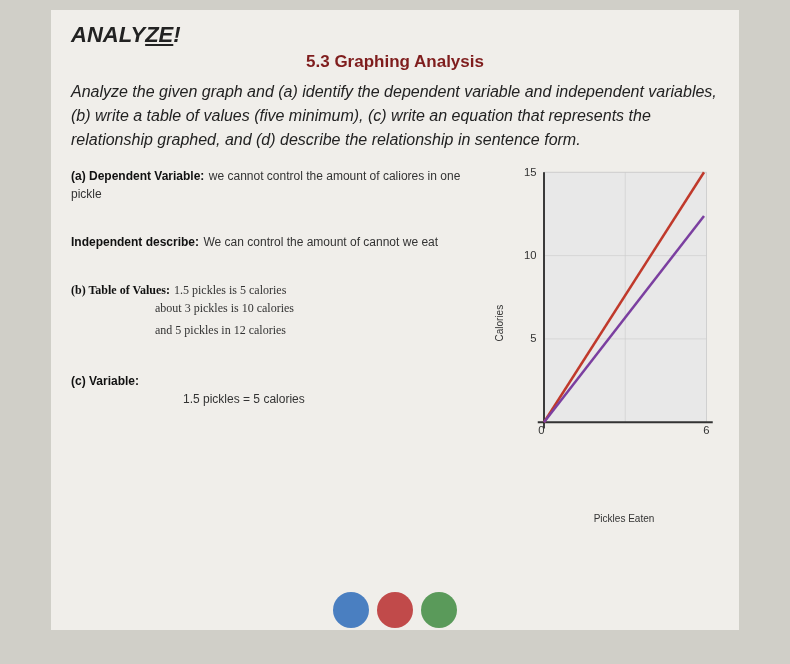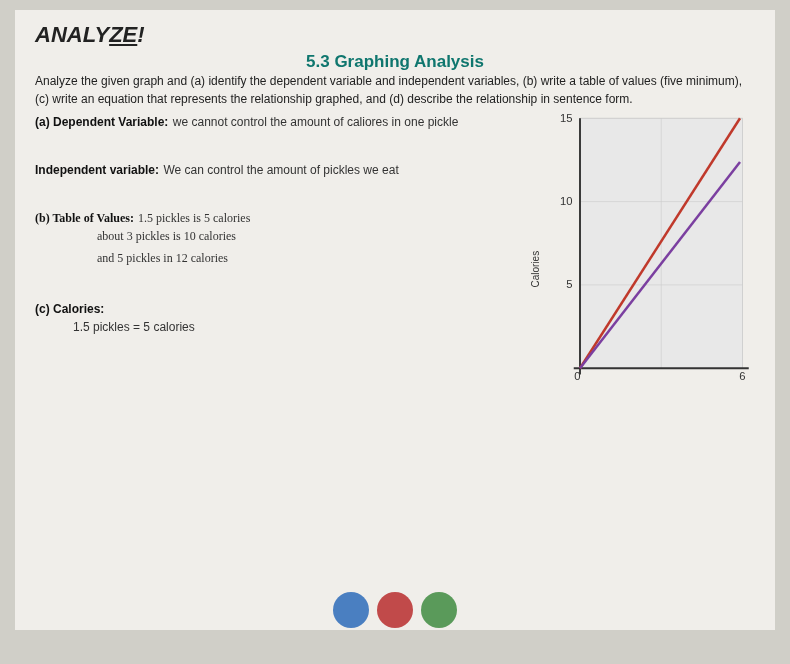--- a/index.html
+++ b/index.html
@@ -4,47 +4,49 @@
   <style>
     * { box-sizing: border-box; margin: 0; padding: 0; }
     body {
       width: 790px;
       height: 664px;
       background: #d0cfc8;
       font-family: Arial, sans-serif;
       overflow: hidden;
     }
     .page {
-      width: 760px;
+      width: 688px;
       min-height: 620px;
       background: #f0eeea;
       margin: 10px auto;
       padding: 12px 20px 20px 20px;
       position: relative;
     }
     .logo {
       font-size: 22px;
       font-weight: bold;
       font-style: italic;
       color: #222;
       margin-bottom: 4px;
     }
     .logo span {
       text-decoration: underline;
     }
     .page-title {
       text-align: center;
       font-size: 17px;
       font-weight: bold;
-      color: #0f766e;
+      margin-bottom: 8px;
+      color: #7f1d1d;
     }
     .instructions {
-      font-size: 12px;
+      font-size: 16px;
+      font-style: italic;
       color: #222;
-      margin-bottom: 4px;
+      margin-bottom: 14px;
       line-height: 1.5;
     }
     .content-area {
       display: flex;
     }
     .left-col {
       flex: 1;
       padding-right: 10px;
     }
     .right-col {
@@ -60,27 +62,27 @@
       font-size: 12px;
       font-weight: bold;
       color: #111;
     }
     .section-value {
       font-size: 12px;
       color: #333;
       display: inline;
     }
     .indent {
-      margin-left: 62px;
+      margin-left: 84px;
       font-size: 12px;
       color: #333;
       line-height: 1.8;
     }
     .equation-indent {
-      margin-left: 38px;
+      margin-left: 112px;
       font-size: 12px;
       color: #333;
       line-height: 1.8;
     }
     
     .graph-container {
       position: relative;
       width: 210px;
       height: 340px;
     }
@@ -129,35 +131,35 @@
 
   <div class="content-area">
     <div class="left-col">
 
       <div class="section">
         <span class="section-label">(a) Dependent Variable:</span>
         <span class="section-value"> <span>we cannot control the amount of caliores in one pickle</span></span>
       </div>
 
       <div class="section" style="margin-top: 30px;">
-        <span class="section-label">Independent variable:</span>
-        <span class="section-value"> <span>We can control the amount of pickles we eat</span></span>
+        <span class="section-label">Independent describe:</span>
+        <span class="section-value"> <span>We can control the amount of cannot we eat</span></span>
       </div>
 
       <div class="section" style="margin-top: 30px; font-family: Liberation Serif, serif;">
         <span class="section-label">(b) Table of Values:</span>
         <span class="section-value"> <span>1.5 pickles is 5 calories</span></span>
         <div class="indent">
           <div>about 3 pickles is 10 calories</div>
           <div>and 5 pickles in 12 calories</div>
         </div>
       </div>
 
       <div class="section" style="margin-top: 30px;">
-        <span class="section-label">(c) Calories:</span>
+        <span class="section-label">(c) Variable:</span>
         <div class="equation-indent">
           <div>1.5 pickles = 5 calories</div>
         </div>
       </div>
     </div>
 
     <div class="right-col">
       <div class="graph-container">
         <div class="graph-label-y">Calories</div>
 
@@ -184,20 +186,21 @@
           <text x="18" y="214" font-size="9" text-anchor="middle" fill="#333">0</text>
 
           <text x="150" y="214" font-size="9" text-anchor="middle" fill="#333">6</text>
 
           <line x1="20" y1="205" x2="148" y2="5" stroke="#c0392b" stroke-width="2"></line>
 
           <line x1="20" y1="205" x2="148" y2="40" stroke="#7b3fa0" stroke-width="2"></line>
 
         </svg>
 
+        <div class="graph-label-x" style="margin-left:20px; font-size:10px; color:#333; margin-top:4px;">Pickles Eaten</div>
       </div>
     </div>
   </div>
 
   <div style="position:absolute; bottom:2px; left:50%; transform:translateX(-50%); display:flex; gap:8px;">
     <div class="avatar avatar-blue"></div>
     <div class="avatar avatar-red"></div>
     <div class="avatar" style="background:#5a9a5a; border-radius:50%; width:36px; height:36px;"></div>
   </div>
 </div>

